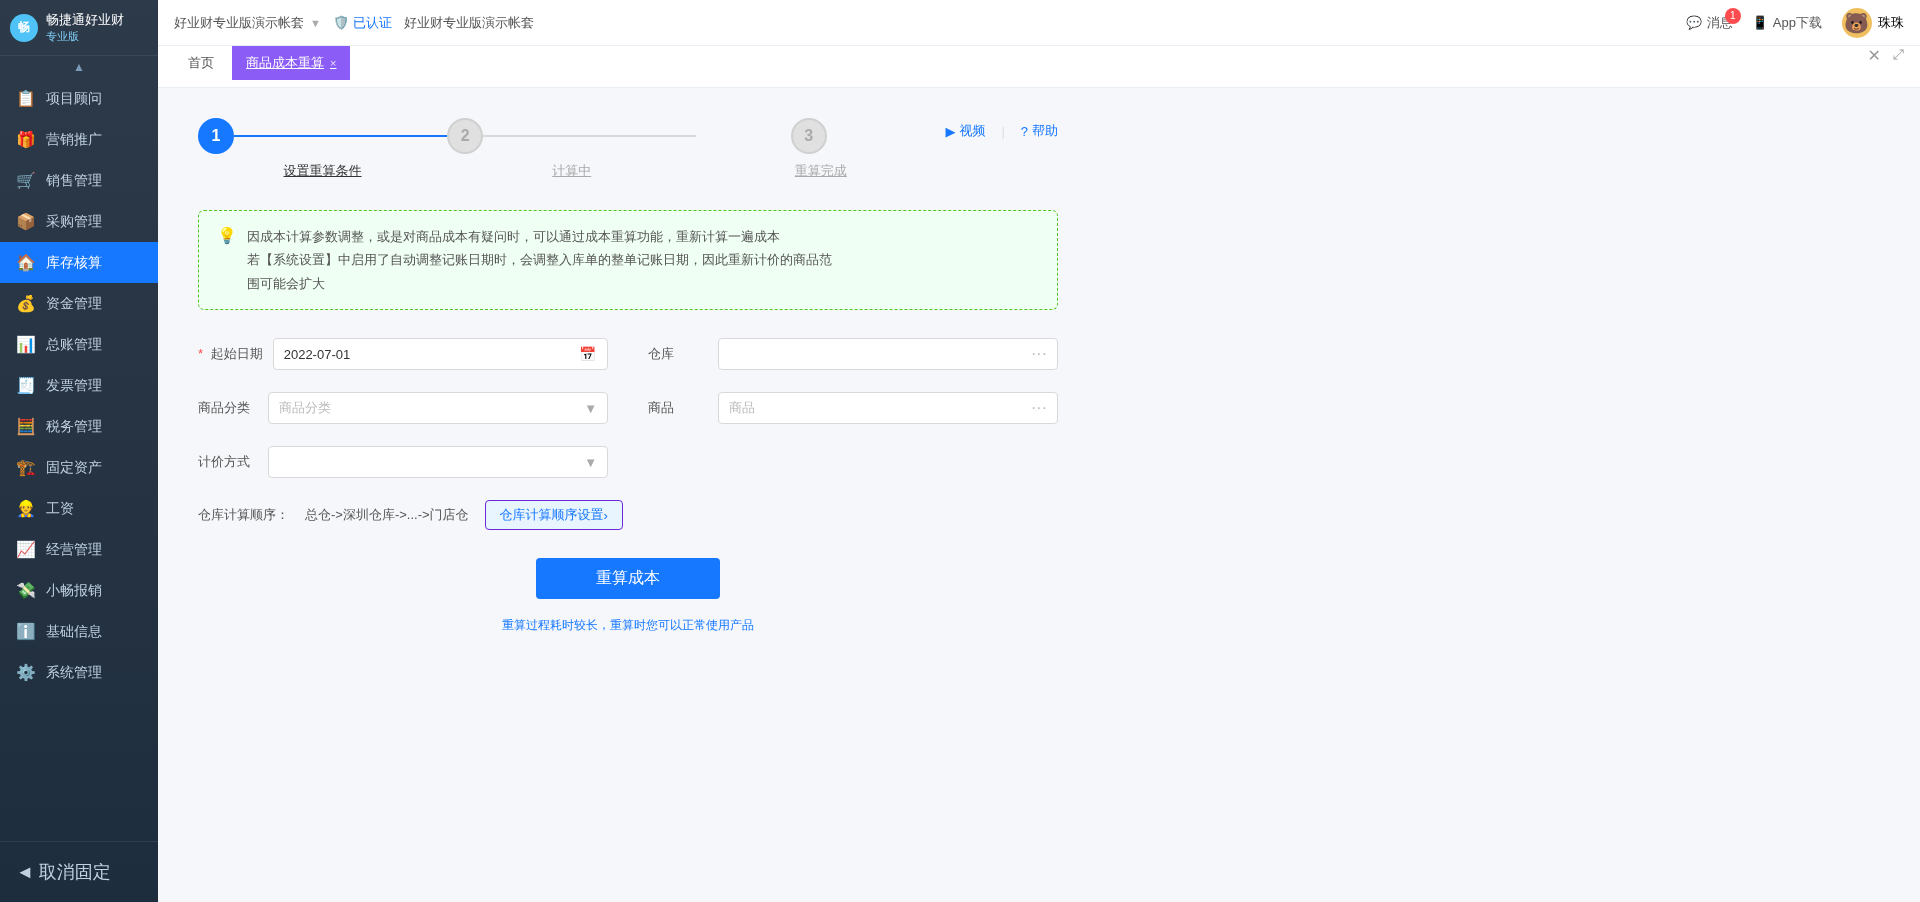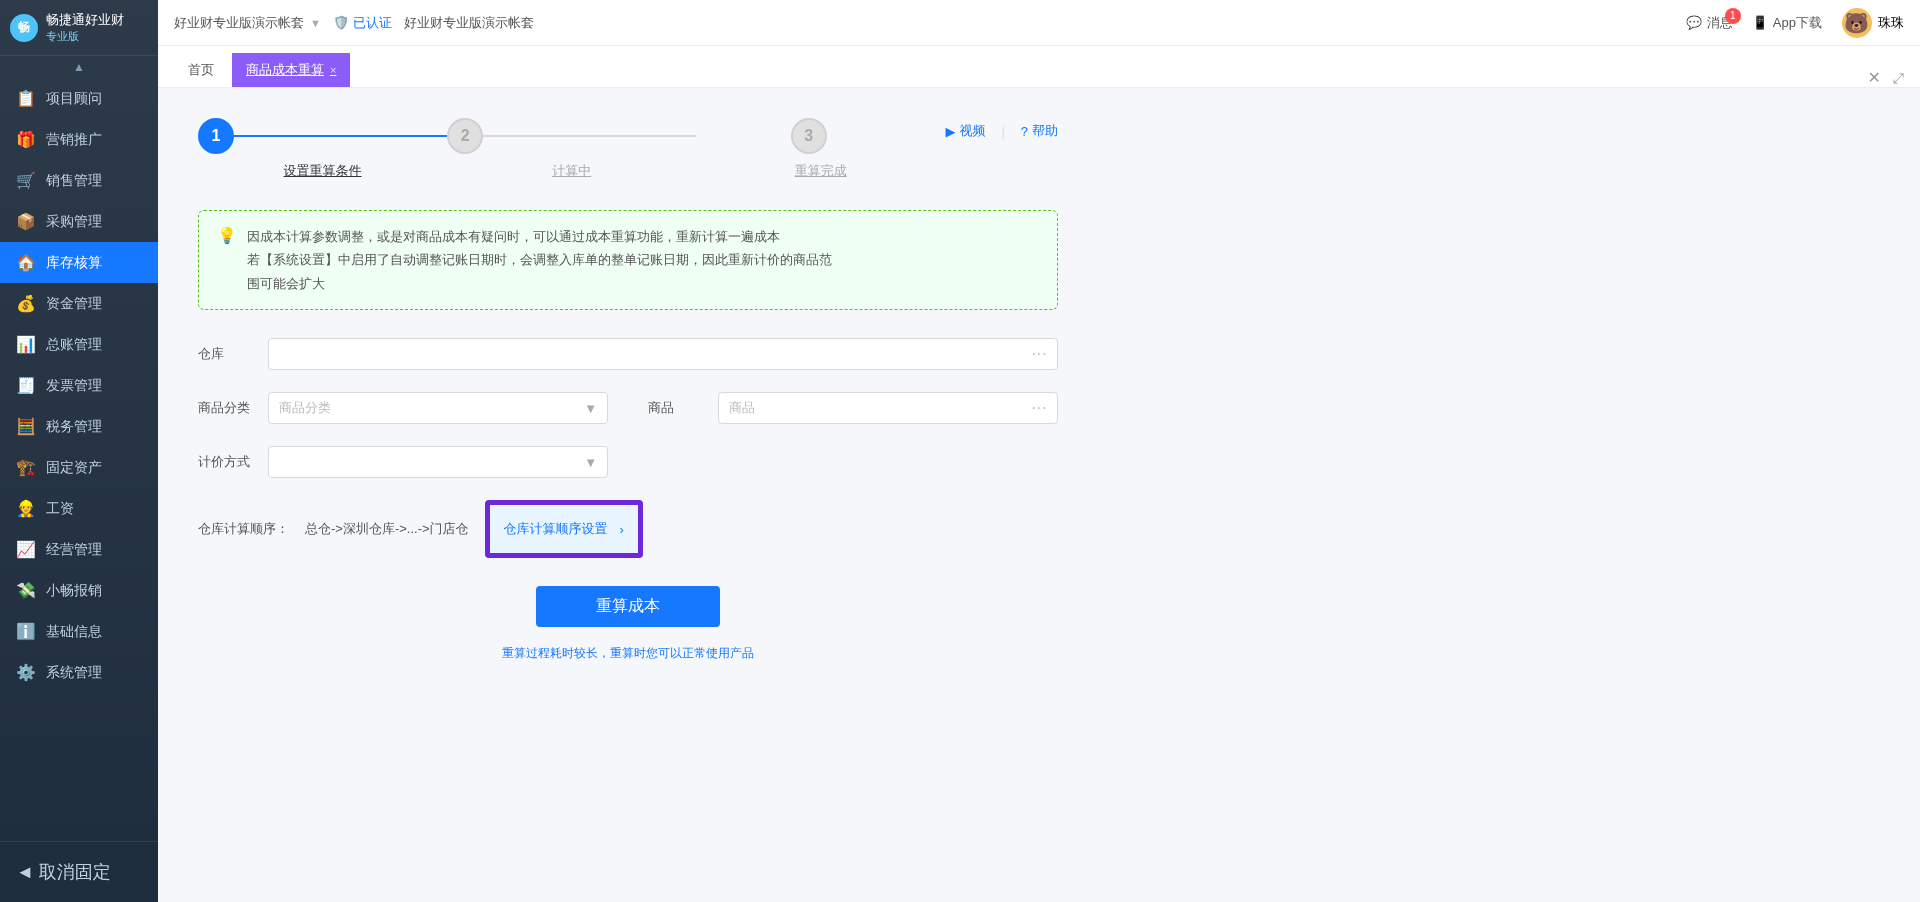--- a/index.html
+++ b/index.html
@@ -98,21 +98,21 @@
       font-size: 10px;
     }
     .topbar-user { display: flex; align-items: center; gap: 6px; cursor: pointer; }
     .topbar-avatar { width: 30px; height: 30px; border-radius: 50%; background: #f0c060; overflow: hidden; display: flex; align-items: center; justify-content: center; }
 
     
     .tabbar {
       background: #fff;
       border-bottom: 1px solid #e8edf3;
       display: flex;
-      align-items: flex-end;
+      align-items: flex-start;
       padding: 0 16px;
       height: 42px;
       gap: 4px;
     }
     .tab {
       padding: 8px 14px;
       font-size: 13px;
       cursor: pointer;
       border-radius: 4px 4px 0 0;
       color: #555;
@@ -237,27 +237,27 @@
     .warehouse-row {
       display: flex;
       align-items: center;
       gap: 16px;
       margin-bottom: 28px;
     }
     .warehouse-label { font-size: 13px; color: #555; white-space: nowrap; }
     .warehouse-value { font-size: 13px; color: #555; }
     .warehouse-btn {
       background: #e8f4fe;
-      border: 5px solid #6d28d9;
+      border: 1px solid #6d28d9;
       color: #1677ff;
       border-radius: 4px;
-      padding: 15px 14px;
+      padding: 5px 14px;
       font-size: 13px;
       cursor: pointer;
-      display: flex; align-items: center; gap: 12px;
+      display: flex; align-items: center; gap: 0;
     }
 
     
     .recalc-area {
       text-align: center;
       margin-top: 10px;
     }
     .recalc-btn {
       background: #1677ff;
       color: white;
@@ -453,20 +453,30 @@
         <div>若【系统设置】中启用了自动调整记账日期时，会调整入库单的整单记账日期，因此重新计价的商品范</div>
         <div>围可能会扩大</div>
       </div>
     </div>
 
     <div class="form-area">
 
       <div class="form-row">
         <div class="form-field">
           <div class="form-label">
+            <span class="required">*</span>
+            <span>起始日期</span>
+          </div>
+          <div class="form-input">
+            <span>2022-07-01</span>
+            <span class="cal-icon">📅</span>
+          </div>
+        </div>
+        <div class="form-field">
+          <div class="form-label">
             <span>仓库</span>
           </div>
           <div class="form-input empty">
             <span></span>
             <span class="more-icon">···</span>
           </div>
         </div>
       </div>
 
       <div class="form-row">

